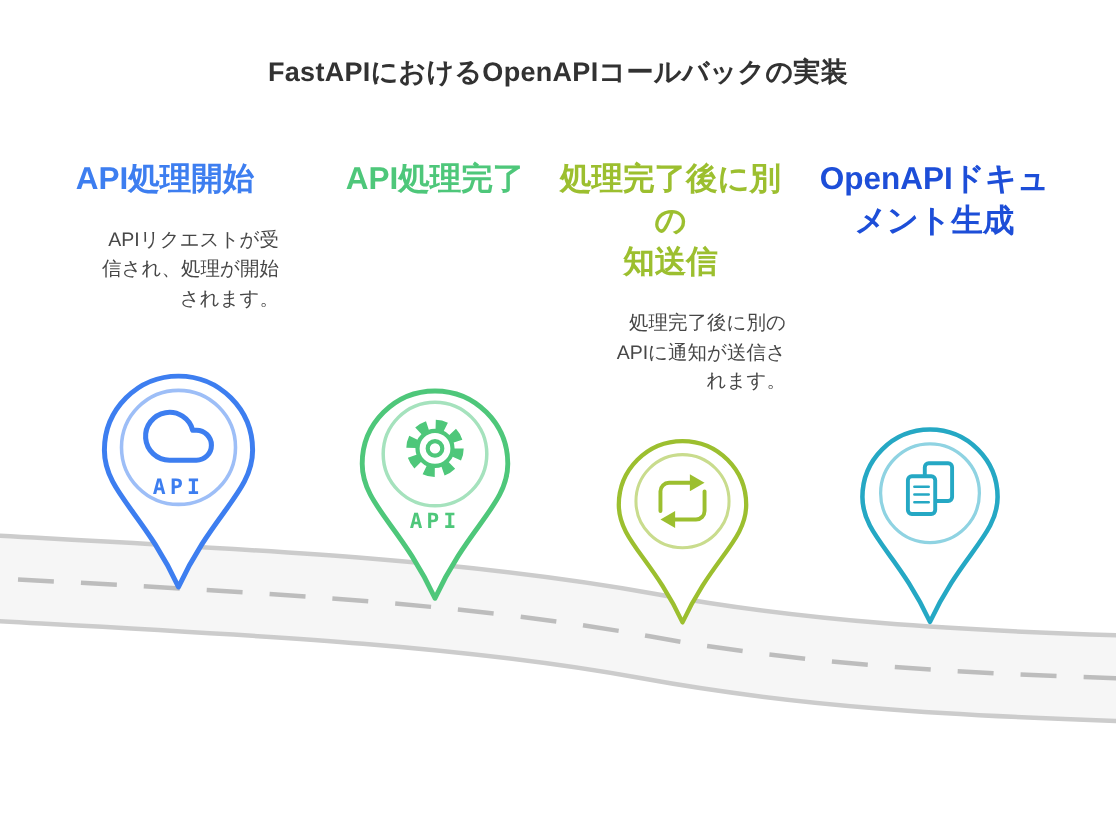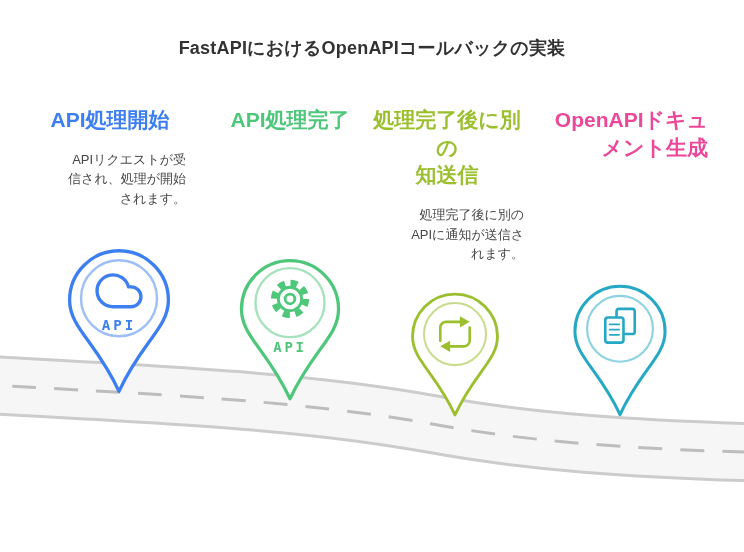--- a/index.html
+++ b/index.html
@@ -14,21 +14,21 @@
   .col { position:absolute; top:106px; text-align:center; }
   .col h2 { margin:0 0 16px; font-size:21px; font-weight:bold; line-height:1.32; white-space:pre-line; }
   .col p  { margin:0; font-size:13px; color:#474747; line-height:1.5; white-space:pre-line;text-align:right; }
   .c1 { left:34px;  width:152px; }
   .c2 { left:214px; width:152px; }
   .c3 { left:370px; width:154px; }
   .c4 { left:538px; width:170px; }
   .c1 h2 { color:#3d7ef0; }
   .c2 h2 { color:#4ec77a; }
   .c3 h2 { color:#9cbf2f; }
-  .c4 h2 { color:#ec4899;text-align:right; }
+  .c4 h2 { color:#1d4ed8; }
   .road { position:absolute; left:0; top:0; width:744px; height:552px; }
   .pin  { position:absolute; }
   .pin1 { left:62px;  top:246px; width:114px; }
   .pin2 { left:234px; top:256px; width:112px; }
   .pin3 { left:406px; top:290px; width:98px; }
   .pin4 { left:568px; top:282px; width:104px; }
   text.badge {
     font-family:"DejaVu Sans Mono","Liberation Mono",monospace;
     font-weight:bold; letter-spacing:3px; font-size:15px; text-anchor:middle;
   }

